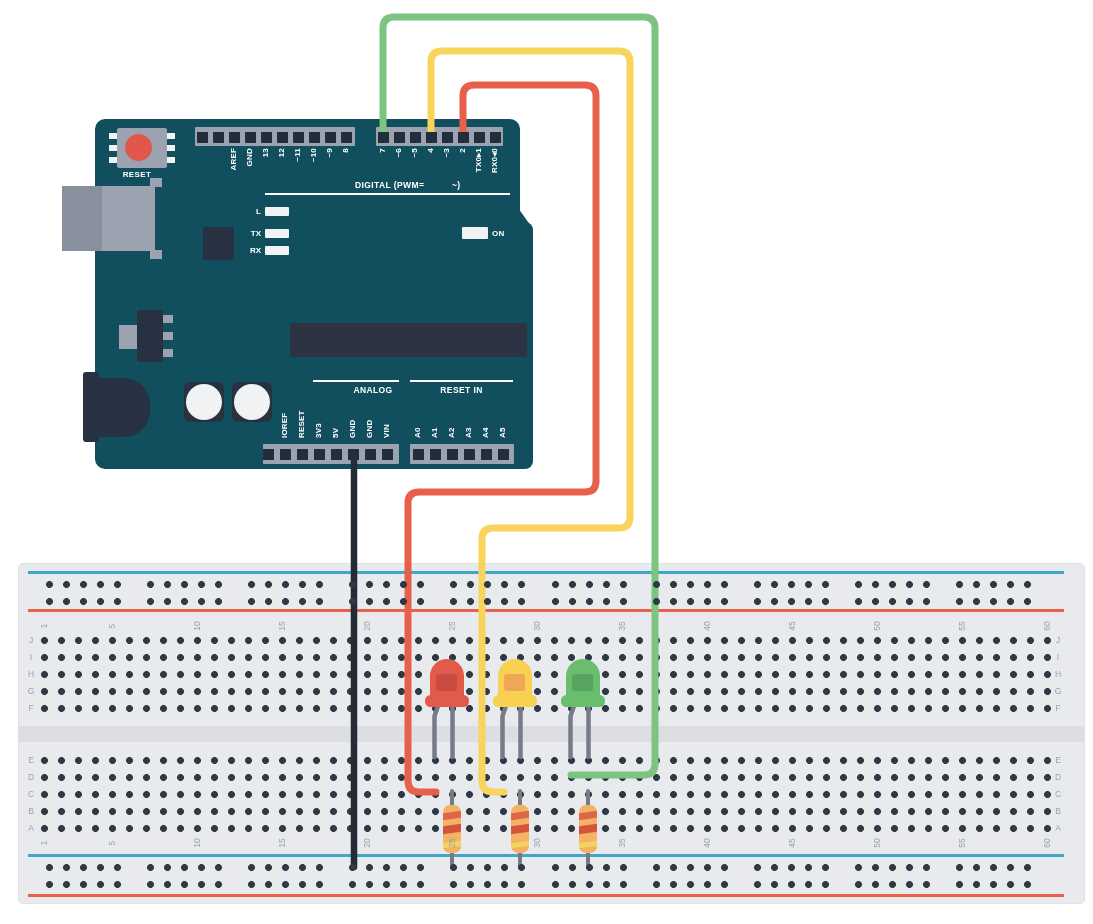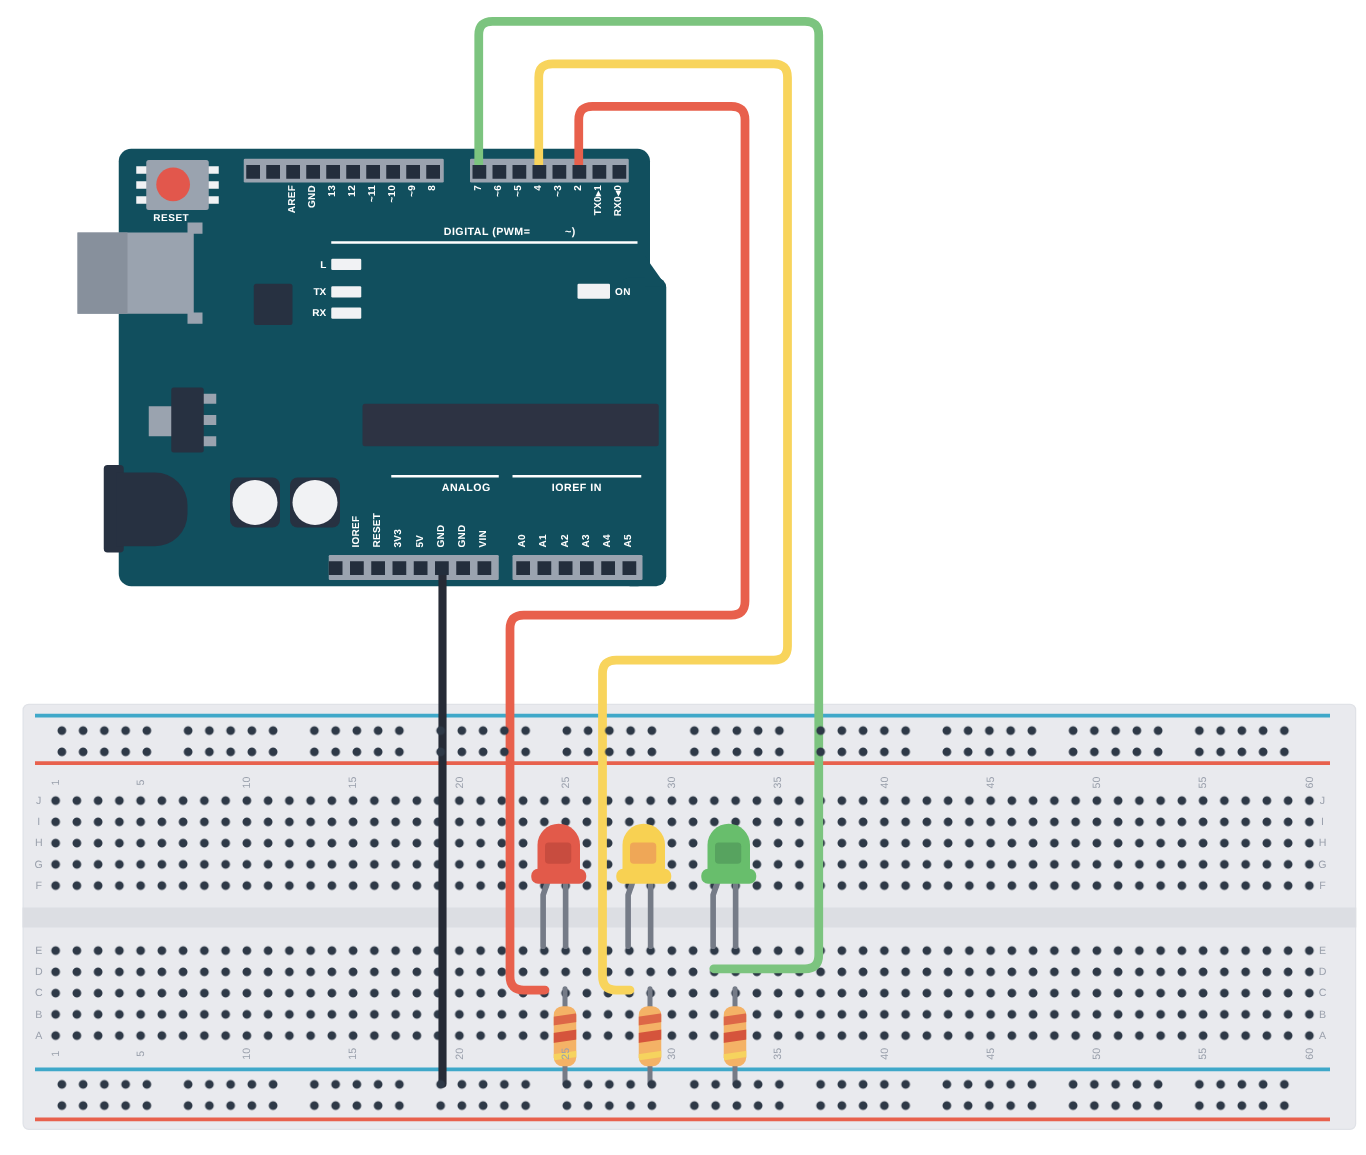--- a/index.html
+++ b/index.html
@@ -60,21 +60,21 @@
   <div style="left:263px;top:444px;width:136px;height:20px;background:#9aa3af;border-radius:1px;"></div>
   <div style="left:410px;top:444px;width:104px;height:20px;background:#9aa3af;border-radius:1px;"></div>
 
   <div class="silk" style="left:355px;top:180px;">DIGITAL (PWM=</div>
   <div class="silk" style="left:452px;top:180px;">~)</div>
   <div class="silk-line" style="left:265px;top:193px;width:245px;"></div>
 
   <div class="silk-line" style="left:313px;top:380px;width:86px;"></div>
   <div class="silk" style="left:343px;top:385px;width:60px;text-align:center;">ANALOG</div>
   <div class="silk-line" style="left:410px;top:380px;width:103px;"></div>
-  <div class="silk" style="left:410px;top:385px;width:103px;text-align:center;">IOREF IN</div>
+  <div class="silk" style="left:410px;top:385px;width:103px;text-align:center;">RESET IN</div>
 
   <div class="led-rect" style="left:265px;top:207px;width:24px;height:9px;"></div>
   <div class="led-rect" style="left:265px;top:229px;width:24px;height:9px;"></div>
   <div class="led-rect" style="left:265px;top:246px;width:24px;height:9px;"></div>
   <div class="led-rect" style="left:462px;top:227px;width:26px;height:12px;"></div>
   <div class="silk" style="left:492px;top:229px;font-size:8px;">ON</div>
 
   <div style="left:203px;top:227px;width:31px;height:33px;background:#273141;border-radius:2px;"></div>
   <div style="left:290px;top:323px;width:237px;height:34px;background:#2d3343;border-radius:2px;"></div>
   <div style="left:119px;top:325px;width:19px;height:24px;background:#9aa3af;"></div>

